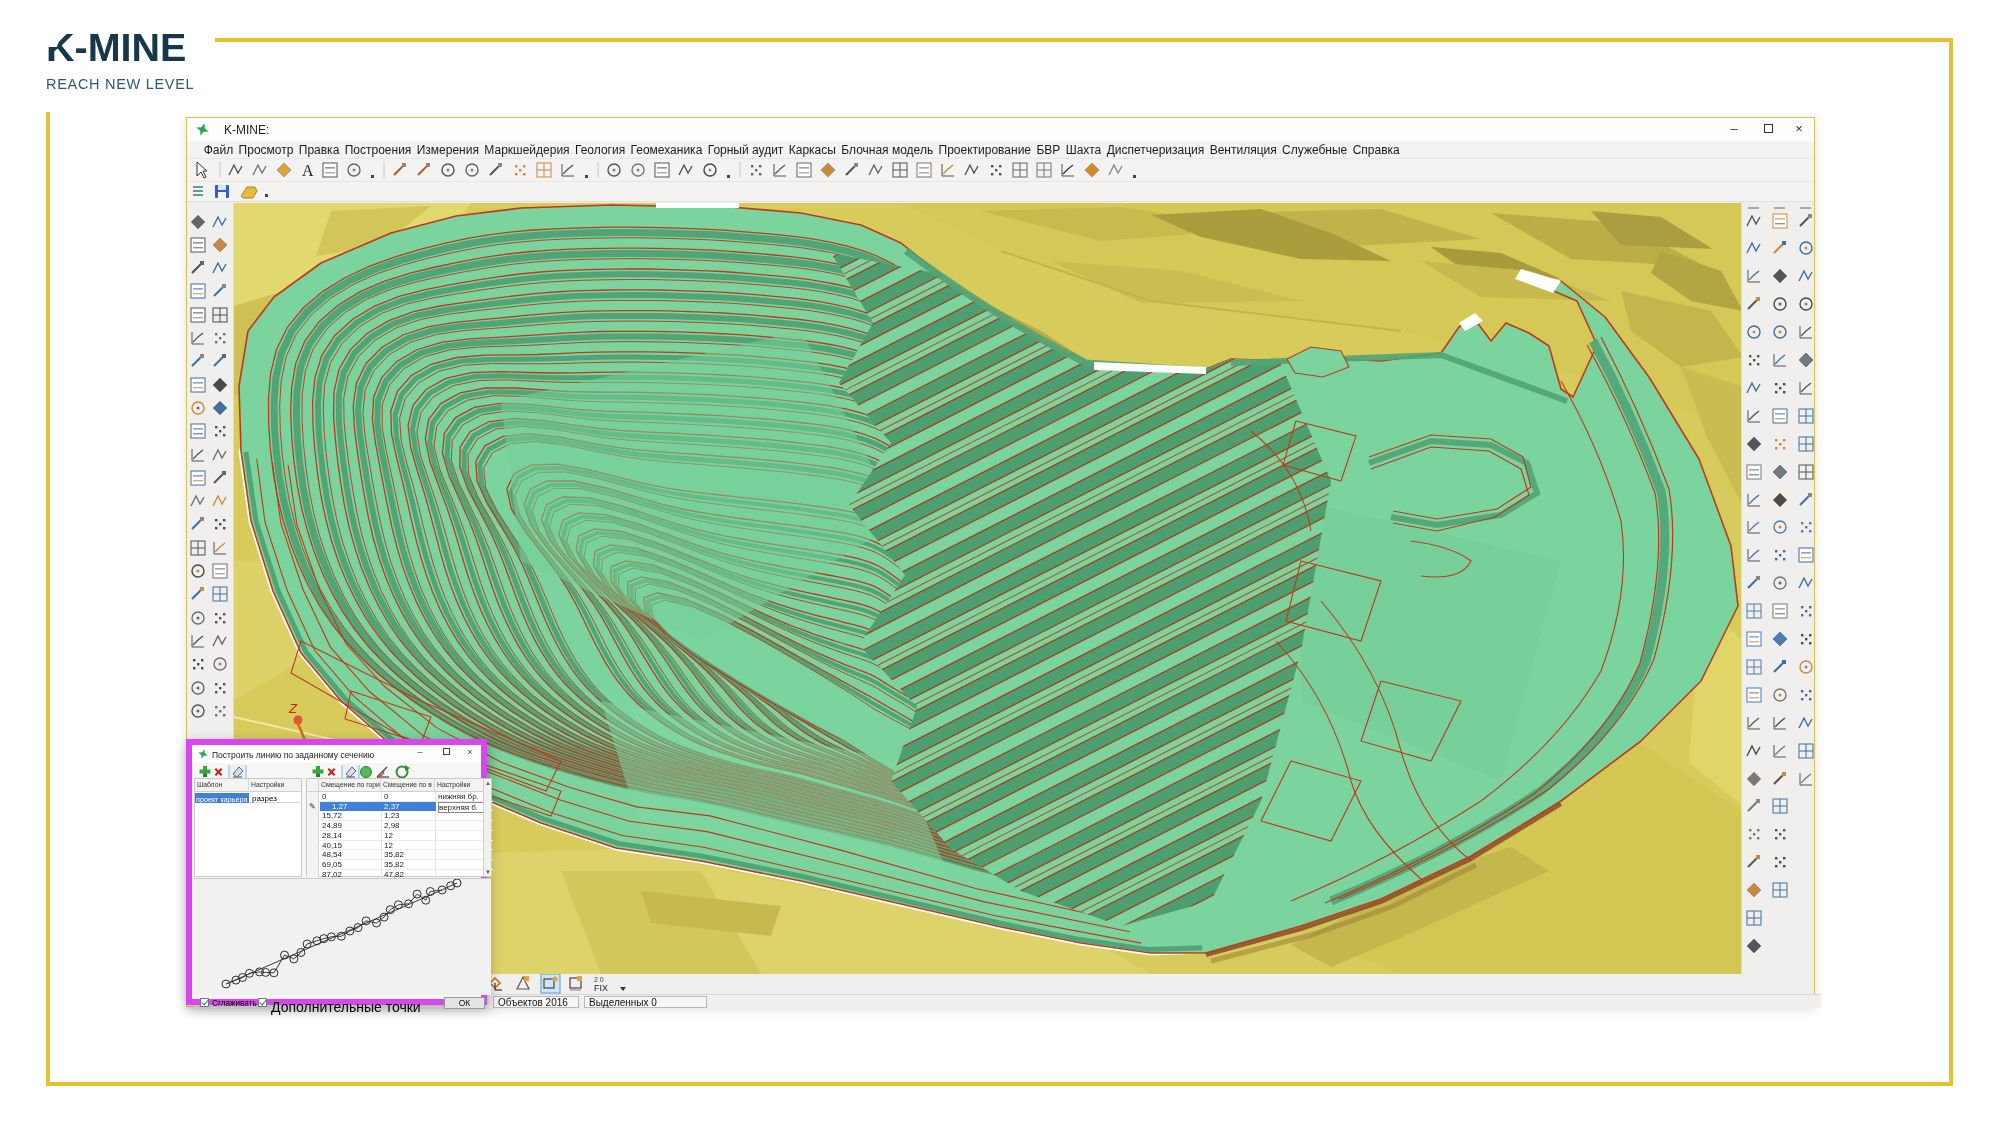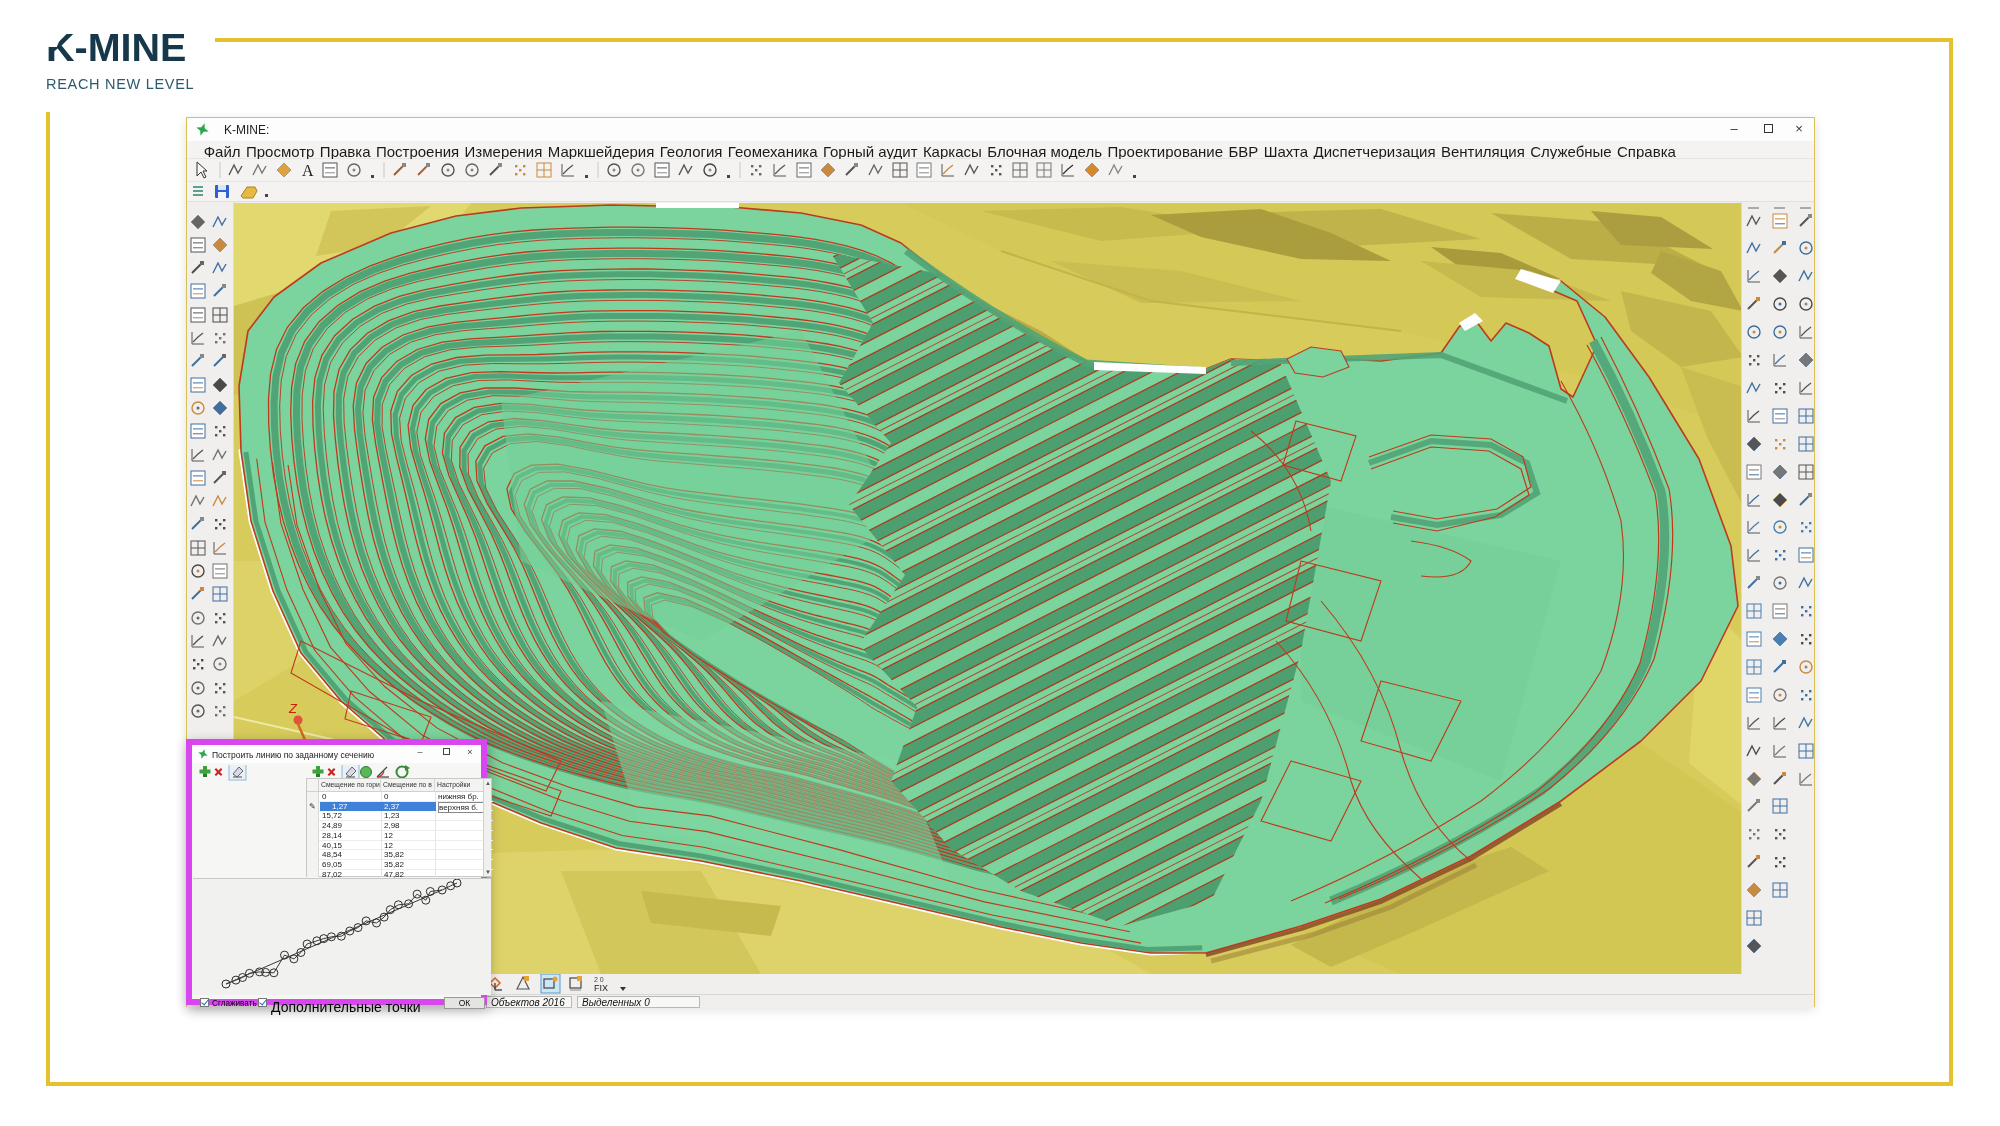--- a/index.html
+++ b/index.html
@@ -9,28 +9,28 @@
 #logo { position:absolute; left:46px; top:28px; }
 #logo .t1 { font-size:39.5px; font-weight:bold; color:#16384a; letter-spacing:0px; line-height:1; }
 #logo .t2 { font-size:14.5px; color:#2d5a6d; letter-spacing:0.7px; margin-top:8px; }
 
 #win { position:absolute; left:186px; top:117px; width:1629px; height:890px; background:#f0efed; border:1px solid #d8c254; box-shadow:0 3px 10px rgba(0,0,0,0.12); }
 #titlebar { position:absolute; left:0; top:0; width:100%; height:23px; background:#fdfdfd; }
 #titlebar .txt { position:absolute; left:28px; top:5px; font-size:12px; color:#222;margin-left:9px; }
 #titlebar .ic { position:absolute; left:9px; top:4px; }
 .wbtn { position:absolute; top:0px; width:34px; height:23px; text-align:center; font-size:13px; color:#333; line-height:22px; }
 #menubar { position:absolute; left:0; top:23px; width:100%; height:18px; background:#f4f3f1; font-size:11.5px; color:#1a1a1a; white-space:nowrap; padding-left:14px; border-bottom:1px solid #e7e6e4;}
-.mi { display:inline-block; padding:2px 2.7px 0 2.7px; font-size:15px; }
+.mi { display:inline-block; padding:2px 2.7px 0 2.7px; font-size:12px; }
 #tb1 { position:absolute; left:0; top:41px; width:100%; height:23px; background:#f4f3f1; border-bottom:1px solid #e7e6e4; }
 #tb2 { position:absolute; left:0; top:64px; width:100%; height:20px; background:#f4f3f1; border-bottom:1px solid #e0dfdd; }
 #leftbar { position:absolute; left:0; top:84px; width:47px; height:772px; background:#f0efed; border-right:1px solid #dcdbd8; }
 #rightbar { position:absolute; right:0; top:84px; width:73px; height:772px; background:#f0efed; border-left:1px solid #dcdbd8; }
 #canvas { position:absolute; left:47px; top:85px; width:1509px; height:771px; }
 #bstrip { position:absolute; left:0; top:856px; width:100%; height:20px; background:#f0efed; }
-#statusbar { position:absolute; left:0; top:876px; width:100%; height:14px; background:#f0efed; border-top:1px solid #d9d8d5; font-size:10.5px; color:#111;font-style:italic; }
+#statusbar { position:absolute; left:7px; top:876px; width:100%; height:14px; background:#f0efed; border-top:1px solid #d9d8d5; font-size:10.5px; color:#111; }
 .sbox { position:absolute; top:1px; height:12px; background:#f7f7f6; border:1px solid #b9b8b5; padding:0px 4px; font-size:10px; line-height:11px; }
 
 #dlg { position:absolute; left:186px; top:739px; width:301px; height:266px; background:#f6f6f4; border:6px solid #d946ef; box-shadow:2px 4px 12px rgba(0,0,0,0.3); font-size:8px; }
 #dlg .dtitle { position:absolute; left:0; top:0; width:100%; height:18px; background:#fdfdfd; }
 #dlg .dtitle .txt { position:absolute; left:20px; top:5px; font-size:8.5px; color:#222; }
 #dlg .dbtn { position:absolute; top:2px; width:14px; text-align:center; font-size:9px; color:#444; }
 .dtb { position:absolute; top:20px; height:17px; }
 .tblhead { position:absolute; background:#f3f3f1; border:1px solid #d0d0ce; border-width:1px 1px 1px 0; font-size:6.8px; color:#333; }
 .cell { position:absolute; top:0; padding:2px 0 0 2px; height:13px; border-right:1px solid #d8d8d6; overflow:hidden; }
 .trow { position:absolute; left:0; width:100%; height:9.7px; font-size:8px; color:#222; }
@@ -870,20 +870,28 @@
           <line x1="1" y1="12" x2="13" y2="12" stroke="#444" stroke-width="1.2"></line>
           <line x1="1" y1="12" x2="11" y2="2" stroke="#444" stroke-width="1.2"></line>
           <path d="M1,12 A8 8 0 0 0 8 6" fill="none" stroke="#cc3333" stroke-width="1.2"></path>
         </g>
         <g transform="translate(86,0)">
           <circle cx="6" cy="7" r="5.5" fill="none" stroke="#3a8a3a" stroke-width="2"></circle>
           <polygon points="9,0 14,3 9,6" fill="#3a8a3a"></polygon>
         </g>
       </svg></div>
 
+  <div class="abs" style="left:2px; top:33px; width:108px; height:99px; background:#fff; border:1px solid #c8c8c6;">
+    <div class="tblhead" style="left:0; top:0; width:100%; height:13px; border-width:0 0 1px 0;">
+      <span class="cell" style="left:0; width:54px;">Шаблон</span>
+        <span class="cell" style="left:54px; width:53px; border-right:none;">Настройки</span>
+    </div>
+    <div style="position:absolute; left:0; top:14px; width:54px; height:10px; background:#3f80d8; color:#fff; font-size:7.2px; padding:1.5px 0 0 1px; white-space:nowrap;">проект карьера</div>
+    <div style="position:absolute; left:55px; top:14px; width:52px; height:10px; font-size:8px; padding:1px 0 0 2px; border-bottom:1px solid #d8d8d6;">разрез</div>
+  </div>
 
   <div class="abs" style="left:114px; top:33px; width:186px; height:99px; background:#fff; border:1px solid #c8c8c6;">
     <div class="tblhead" style="left:0; top:0; width:12px; height:13px; border-width:0 1px 1px 0;"></div>
     <div class="tblhead" style="left:12px; top:0; width:166px; height:13px; border-width:0 0 1px 0;">
       <span class="cell" style="left:0; width:62px;">Смещение по гори</span>
         <span class="cell" style="left:62px; width:54px;">Смещение по в</span>
         <span class="cell" style="left:116px; width:50px; border-right:none;">Настройки</span>
     </div>
     <div style="position:absolute; left:0; top:13px; width:12px; height:85px; background:#f3f3f1; border-right:1px solid #d8d8d6;"></div>
     <div style="position:absolute; left:12px; top:13px; width:174px; height:85px; background:repeating-linear-gradient(to bottom, transparent 0px, transparent 8.7px, #ececea 8.7px, #ececea 9.7px);"></div>

